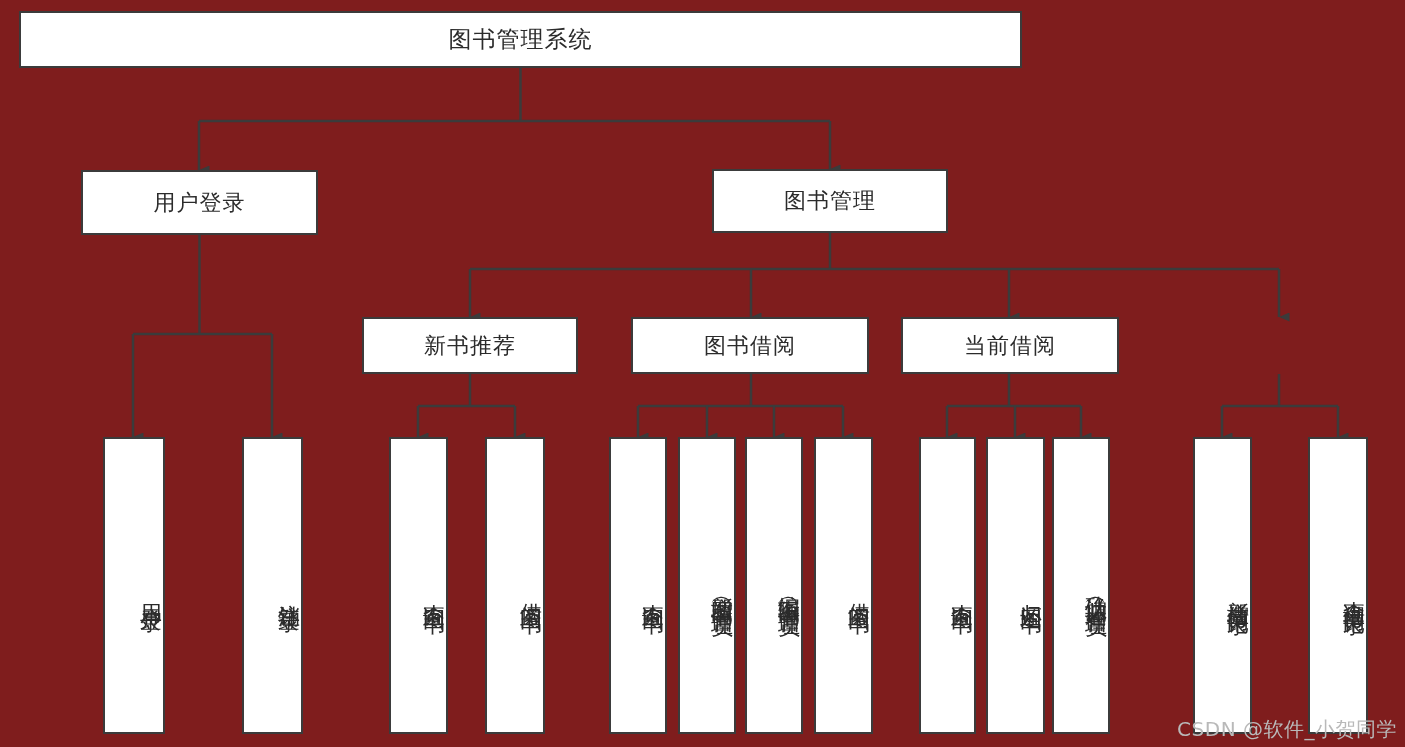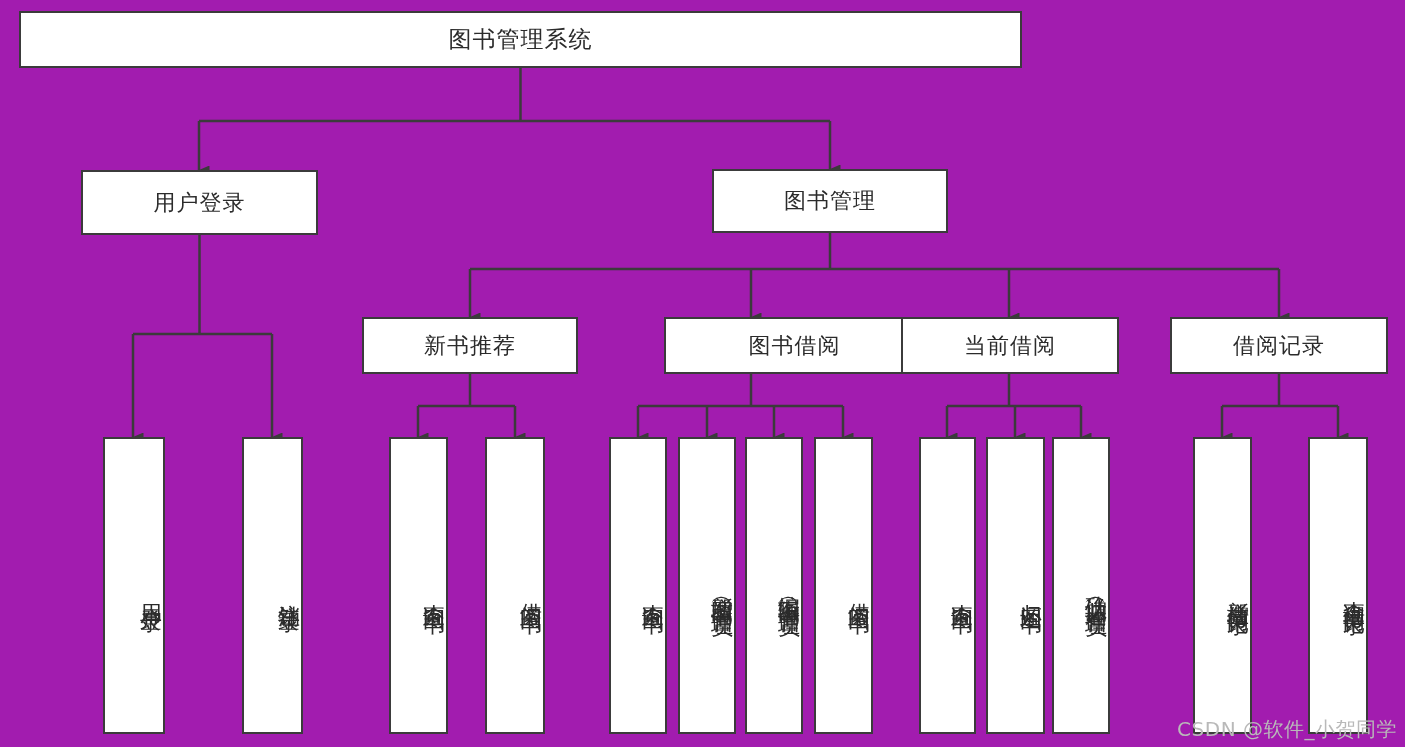--- a/index.html
+++ b/index.html
@@ -1,17 +1,17 @@
 <!DOCTYPE html>
 <html><head>
 <meta charset="utf-8">
 <style>
   html,body{margin:0;padding:0;background:#fff;}
   body{width:1405px;height:747px;font-family:"DejaVu Sans","Liberation Sans",sans-serif;overflow:hidden;position:relative;}
-  #canvas{position:relative;width:1405px;height:747px;background:#a21caf;text-align:center;}
+  #canvas{position:relative;width:1405px;height:747px;background:#7f1d1d;text-align:center;}
   svg.wires{position:absolute;left:0;top:0;width:1405px;height:747px;pointer-events:none;}
   .node{position:absolute;box-sizing:border-box;border:2.5px solid #3b3b3b;background:#ffffff;
         display:flex;align-items:center;justify-content:center;color:#2b2b2b;}
   .node.h{font-size:22px;letter-spacing:1px;}
   .node.v{writing-mode:vertical-rl;text-orientation:upright;font-size:22px;letter-spacing:3px;padding-top:12px;
           align-items:flex-start;justify-content:center;}
   .node.v span{writing-mode:vertical-rl;text-orientation:upright;line-height:1.05;}
   #root{left:19px;top:11px;width:1003px;height:57px;font-size:23px;}
   .watermark{position:absolute;right:8px;bottom:4px;font-size:20px;color:#b9b9b9;letter-spacing:0.5px;
              white-space:nowrap;user-select:none;}
@@ -78,28 +78,25 @@
   <div class="node h" style="left:81px;top:170px;width:237px;height:65px;">
     <span>用户登录</span>
   </div>
   <div class="node h" style="left:362px;top:317px;width:216px;height:57px;">
     <span>新书推荐</span>
   </div>
 
   <div class="node h" style="left:712px;top:169px;width:236px;height:64px;">
     <span>图书管理</span>
   </div>
-  <div class="node h" style="left:664px;top:317px;width:261px;height:57px;">
+  <div class="node h" style="left:631px;top:317px;width:238px;height:57px;">
     <span>图书借阅</span>
   </div>
   <div class="node h" style="left:901px;top:317px;width:218px;height:57px;">
     <span>当前借阅</span>
-  </div>
-  <div class="node h" style="left:1170px;top:317px;width:218px;height:57px;">
-    <span>借阅记录</span>
   </div>
 
   <div class="node v" style="left:103px;top:437px;width:62px;height:297px;">
     <span>用户登录</span>
     </div>
   <div class="node v" style="left:242px;top:437px;width:61px;height:297px;">
     <span>注销登录</span>
     </div>
   <div class="node v" style="left:389px;top:437px;width:59px;height:297px;">
     <span>查询图书</span>

